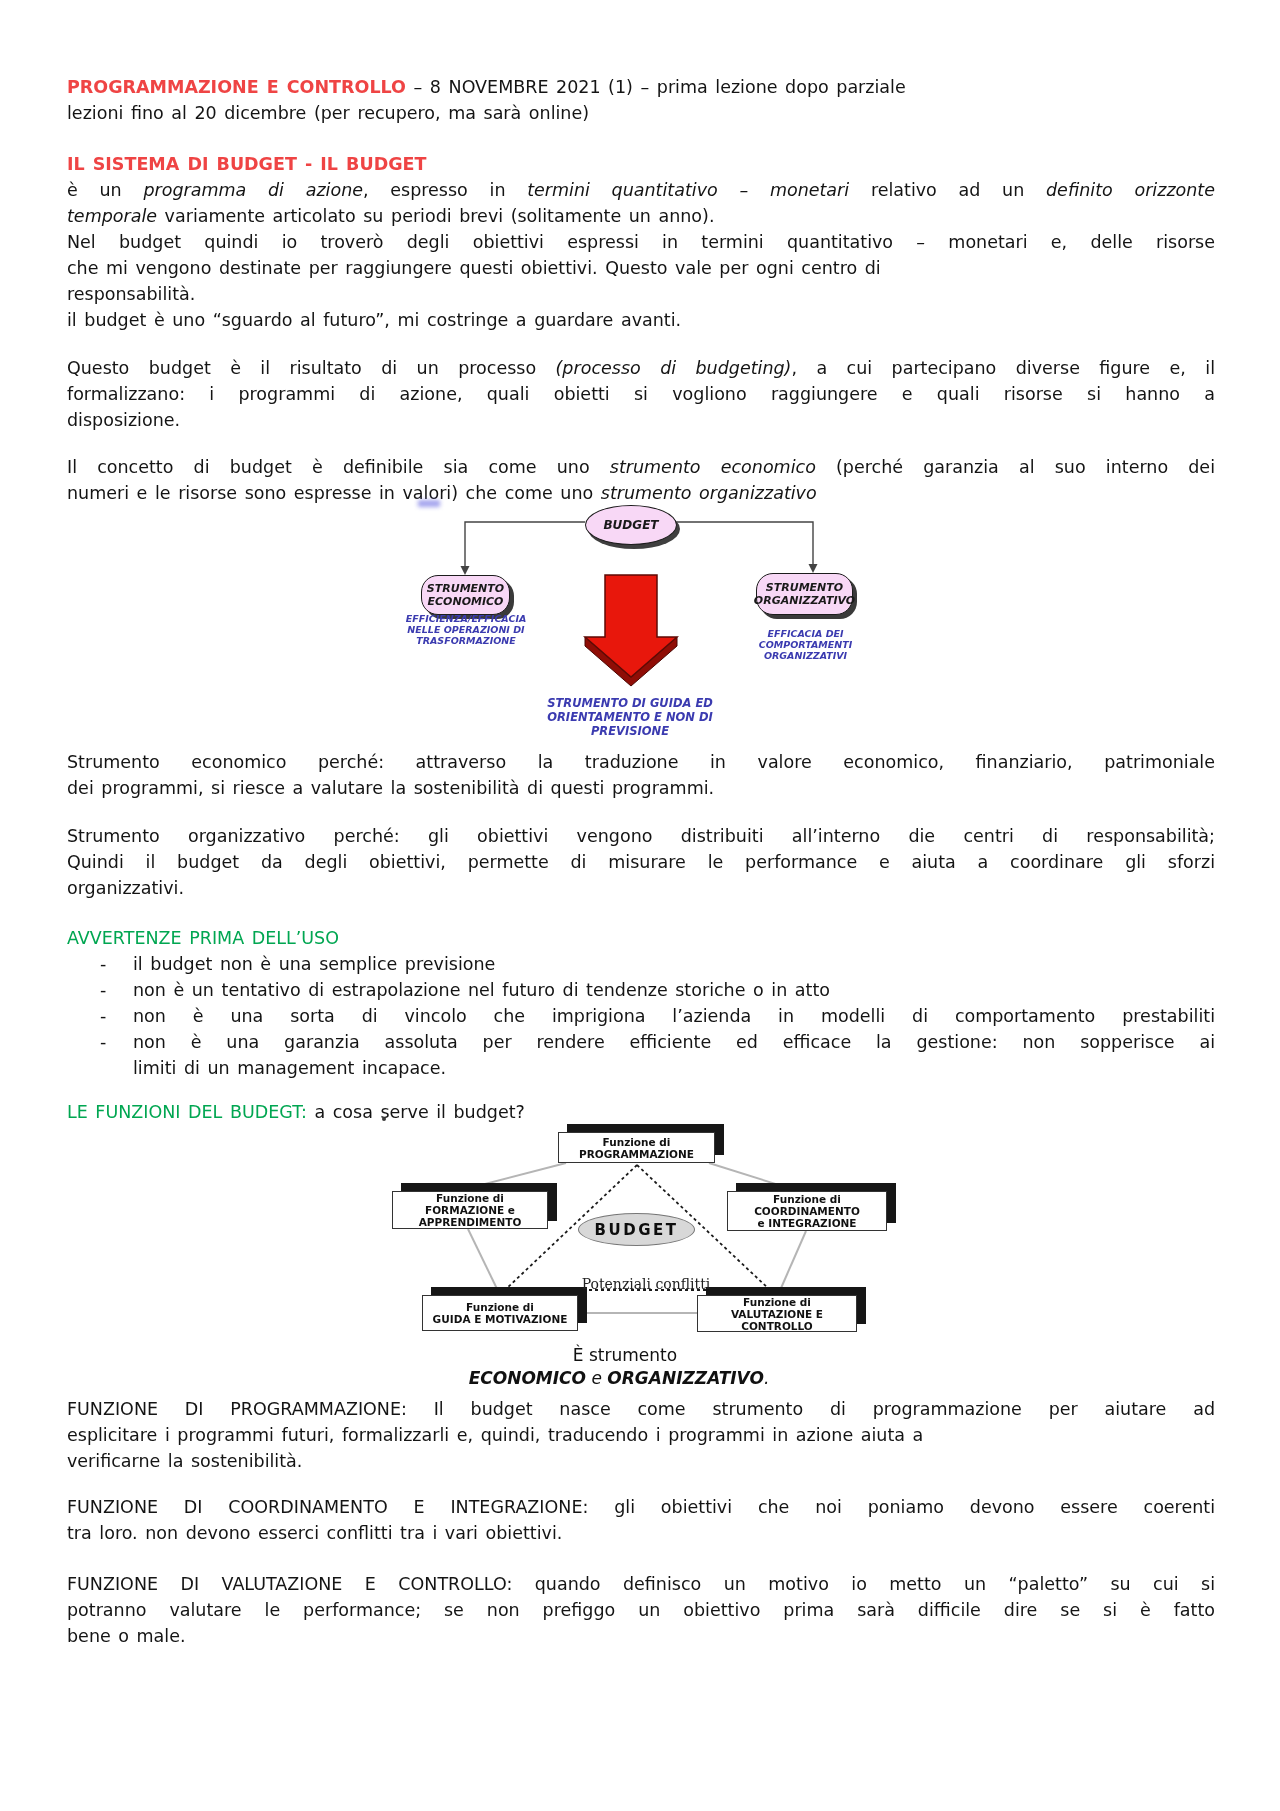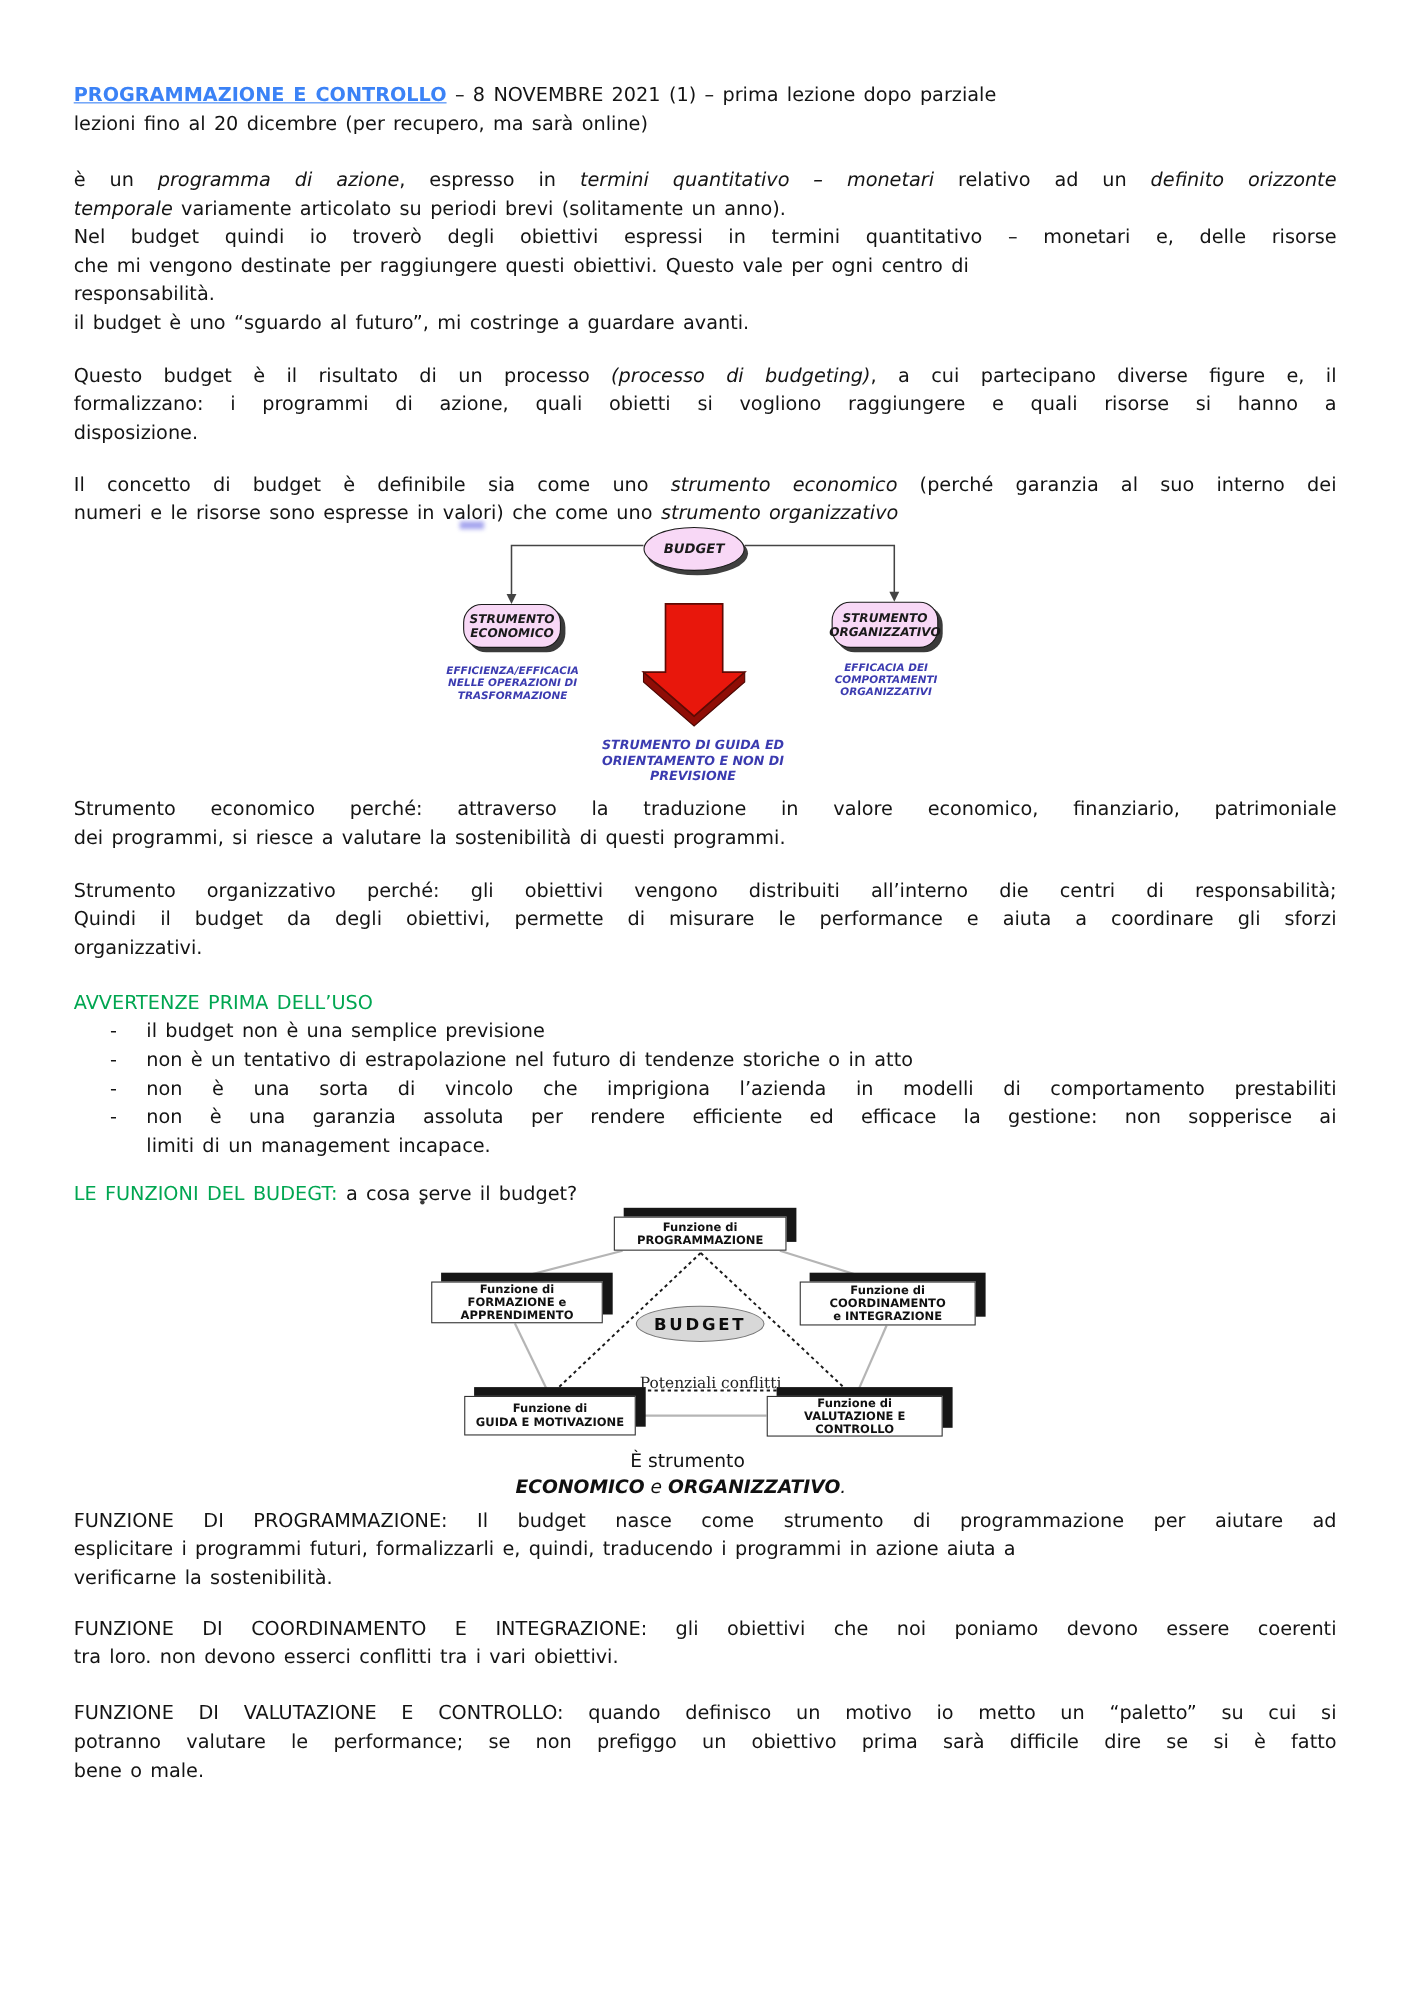--- a/index.html
+++ b/index.html
@@ -4,21 +4,21 @@
 <style>
   * { margin:0; padding:0; box-sizing:border-box; }
   html,body { background:#ffffff; }
   body { width:1280px; font-family:"DejaVu Sans","Liberation Sans",sans-serif; color:#141414; }
   .page { position:relative; width:1280px; height:1811px; background:#fff; overflow:hidden; }
   .tb { margin:0 65px 0 67px; font-size:17.5px; line-height:26px; word-spacing:2px; }
   .tb1 { padding-top:74px; }
   .para { margin:0; }
   .ln { display:block; text-align:left; min-height:26px; }
   .ln.j { text-align:justify; text-align-last:justify; }
-  .gb { color:#3b82f6; font-weight:bold;text-decoration:underline; }
+  .gb { color:#ef4444; font-weight:bold; }
   .gr { color:#00a651; }
   .it { font-style:italic; }
   .mb25 { margin-bottom:25px; } .mb22 { margin-bottom:22px; } .mb21 { margin-bottom:21px; }
   .mb24 { margin-bottom:24px; } .mb20 { margin-bottom:20px; } .mb18 { margin-bottom:18px; }
   .bullet { position:relative; padding-left:66px; }
   .bullet .dash { position:absolute; left:33px; top:0; }
   .bullet-cont { padding-left:66px; }
 
   
   .diagram1 { position:relative; width:1280px; height:240px; margin-top:3px; }
@@ -27,21 +27,21 @@
     background:#f8d8f6; border:1.5px solid #1c1c1c; border-radius:50%;
     box-shadow:3px 4px 0 #3f3f3f; display:flex; align-items:center; justify-content:center;
     font-size:12px; font-weight:bold; font-style:italic; color:#1a1a1a; }
   .d1-box { position:absolute; background:#f8d8f6; border:1.5px solid #1c1c1c; border-radius:17px;
     box-shadow:4px 4px 0 #3a3a3a; display:flex; flex-direction:column; align-items:center; justify-content:center;
     font-size:11px; line-height:13px; font-weight:bold; font-style:italic; color:#1a1a1a; text-align:center; }
   .d1-box.left  { left:421px; top:66px; width:89px; height:40px; }
   .d1-box.right { left:756px; top:64px; width:97px; height:42px; }
   .d1-cap { position:absolute; color:#3b3bb0; font-weight:bold; font-style:italic;
     font-size:9.5px; line-height:11px; text-align:center; }
-  .d1-cap.left   { left:394px; top:122px; width:144px; }
+  .d1-cap.left   { left:394px; top:104px; width:144px; }
   .d1-cap.right  { left:747px; top:119px; width:117px; }
   .d1-cap.center { left:520px; top:187px; width:220px; font-size:11.5px; line-height:14px; }
   .smudge { position:absolute; left:418px; top:-9px; width:22px; height:7px;
     background:#5a5adf; filter:blur(2px); opacity:.55; }
 
   
   .diagram2 { position:relative; width:1280px; height:271px; }
   .d2-box { position:absolute; background:#ffffff; border:1px solid #333;
     box-shadow:9px -8px 0 #161616; display:flex; flex-direction:column; align-items:center; justify-content:center;
     font-size:10.5px; line-height:12px; font-weight:bold; color:#111; text-align:center; }
@@ -68,20 +68,23 @@
 <body>
 
 <div class="page">
 
   <div class="tb tb1">
     <div class="para mb25">
       <div class="ln"><span class="gb">PROGRAMMAZIONE E CONTROLLO</span><span> – 8 NOVEMBRE 2021 (1) – prima lezione dopo parziale</span></div>
       <div class="ln">lezioni fino al 20 dicembre (per recupero, ma sarà online)</div>
     </div>
 
+    <div class="para">
+      <div class="ln gb">IL SISTEMA DI BUDGET - IL BUDGET</div>
+    </div>
 
     <div class="para">
       <div class="ln j"><span>è un </span><span class="it">programma di azione</span><span>, espresso in </span><span class="it">termini quantitativo – monetari</span><span> relativo ad un </span><span class="it">definito orizzonte</span></div>
       <div class="ln"><span class="it">temporale</span><span> variamente articolato su periodi brevi (solitamente un anno).</span></div>
     </div>
 
     <div class="para">
       <div class="ln j">Nel budget quindi io troverò degli obiettivi espressi in termini quantitativo – monetari e, delle risorse</div>
       <div class="ln">che mi vengono destinate per raggiungere questi obiettivi. Questo vale per ogni centro di</div>
       <div class="ln">responsabilità.</div>

